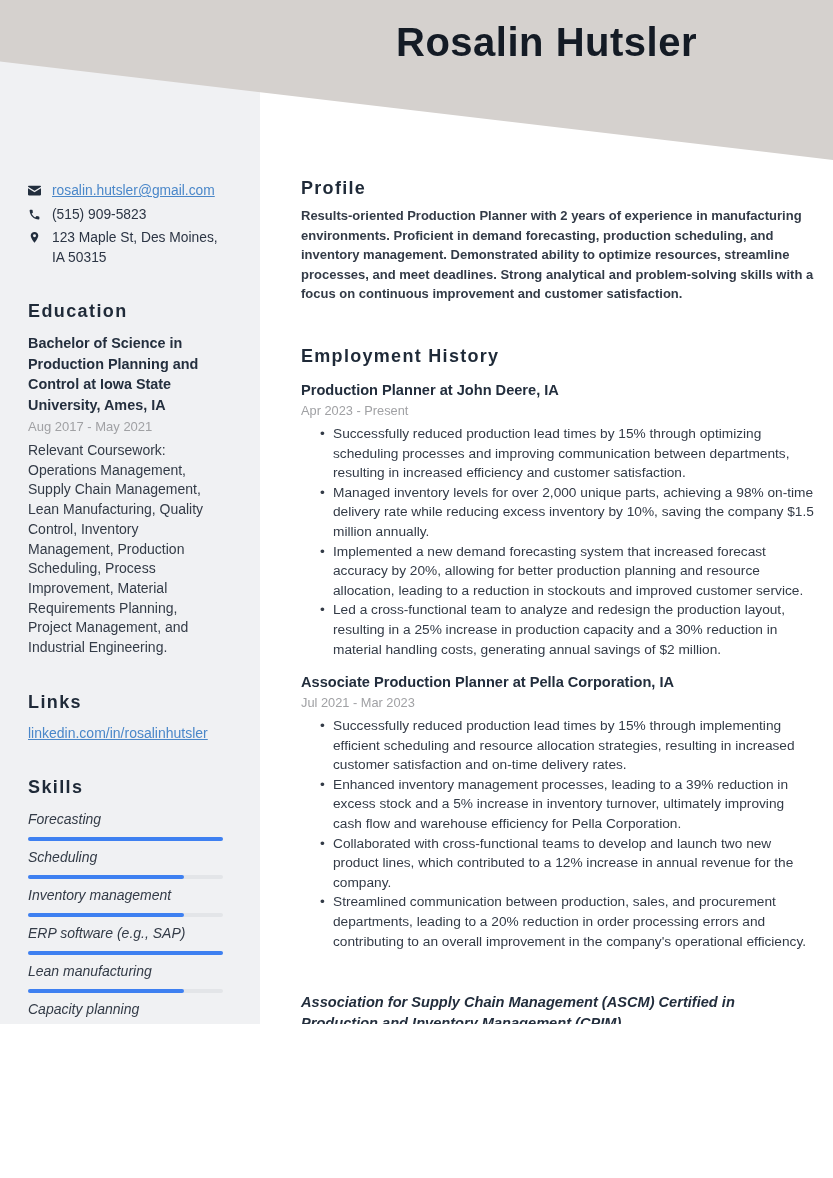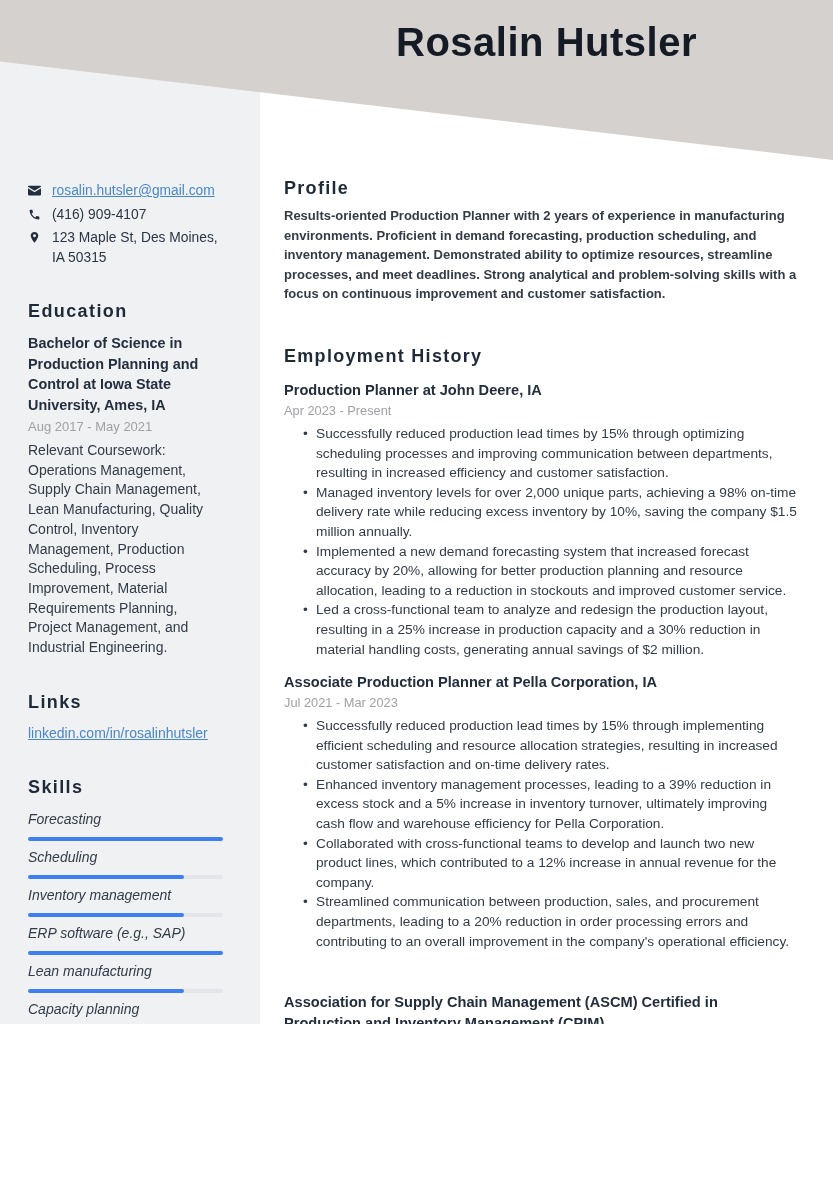--- a/index.html
+++ b/index.html
@@ -62,21 +62,21 @@
     margin-top:9px; margin-bottom:8px; height:4px; width:195px;
     background:#e3e5e8; border-radius:3px; position:relative;
   }
   .bar-fill {
     position:absolute; left:0; top:0; height:4px; border-radius:3px;
     background:var(--accent-blue,#3e80f1);
   }
   .section-languages { margin-top:32px; }
 
   
-  .main-content { position:absolute; left:284px; top:0; width:513px; color:#333b47; }
+  .main-content { position:absolute; left:301px; top:0; width:513px; color:#333b47; }
   .main-heading {
     font-size:18px; font-weight:700; letter-spacing:1.3px;
     color:var(--text-dark,#1f2a38); line-height:22px;
   }
   .section-profile { margin-top:177px; }
   .body-paragraph { font-size:13px; line-height:19.6px; margin-top:7px;font-weight:bold; }
 
   .section-employment { margin-top:41px; }
   .job-entry { margin-top:13px; }
   .job-title { font-size:14.6px; font-weight:700; color:#232e3d; line-height:20px; }
@@ -84,21 +84,21 @@
   ul.bullets { list-style:none; margin:5px 0 0 19px; }
   ul.bullets li {
     position:relative; padding-left:13px;
     font-size:13.7px; line-height:19.6px;
   }
   ul.bullets li::before {
     content:"•"; position:absolute; left:0; top:0; color:#333b47;
   }
 
   .section-certificates { margin-top:41px; }
-  .cert-entry { margin-top:28px; }
+  .cert-entry { margin-top:28px;font-style:italic; }
   .cert-title { font-size:14.6px; font-weight:700; color:#232e3d; line-height:20.5px; }
   .cert-date { font-size:12.8px; color:var(--text-muted,#a0a1a4); line-height:17px; margin-top:2px; }
 </style>
 </head>
 <body style="--accent-blue: #3e80f1; --link-blue: #4a87c9; --header-gray: #d5d1ce; --sidebar-gray: #f0f1f3; --text-dark: #1f2a38; --text-body: #343c48; --text-muted: #a0a1a4;">
 
 <div class="page">
   <div class="sidebar-bg"></div>
   <div class="header-bg"></div>
 
@@ -117,21 +117,21 @@
             </svg>
         </span>
         <span class="contact-text"><a class="link">rosalin.hutsler@gmail.com</a></span>
       </div>
       <div class="contact-row">
         <span class="cicon">
           <svg viewBox="0 0 24 24">
               <path d="M6.62 10.79c1.44 2.83 3.76 5.14 6.59 6.59l2.2-2.2c.27-.27.67-.36 1.02-.24 1.12.37 2.33.57 3.57.57.55 0 1 .45 1 1V20c0 .55-.45 1-1 1-9.39 0-17-7.61-17-17 0-.55.45-1 1-1h3.5c.55 0 1 .45 1 1 0 1.25.2 2.45.57 3.57.11.35.03.74-.25 1.02l-2.2 2.2z"></path>
             </svg>
         </span>
-        <span class="contact-text">(416) 909-4107</span>
+        <span class="contact-text">(515) 909-5823</span>
       </div>
       <div class="contact-row">
         <span class="cicon">
           <svg viewBox="0 0 24 24">
               <path d="M12 2C8.13 2 5 5.13 5 8.5 5 13.75 12 22 12 22s7-8.25 7-13.5C19 5.13 15.87 2 12 2zm0 9.5a2.75 2.75 0 1 1 0-5.5 2.75 2.75 0 0 1 0 5.5z"></path>
             </svg>
         </span>
         <span class="contact-text">123 Maple St, Des Moines, IA 50315</span>
       </div>
     </div>

